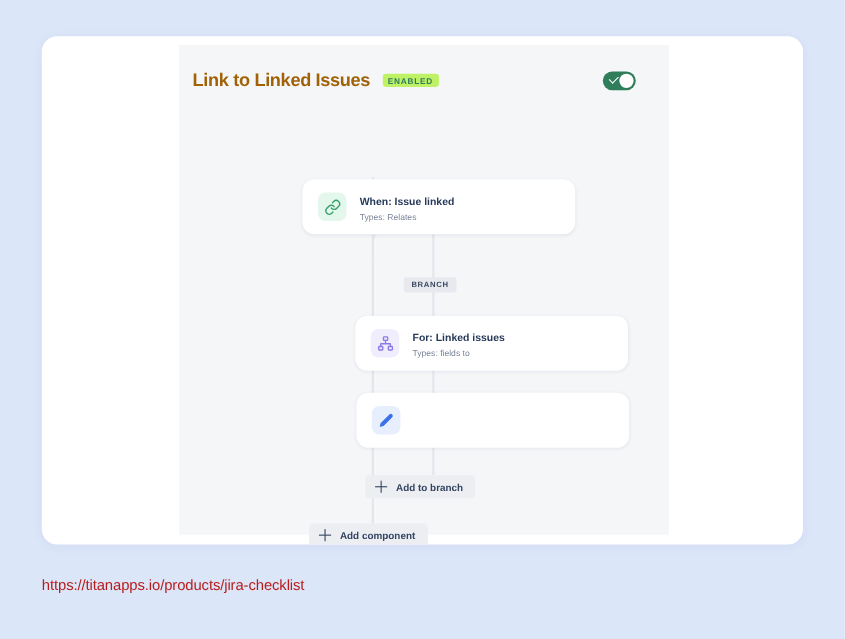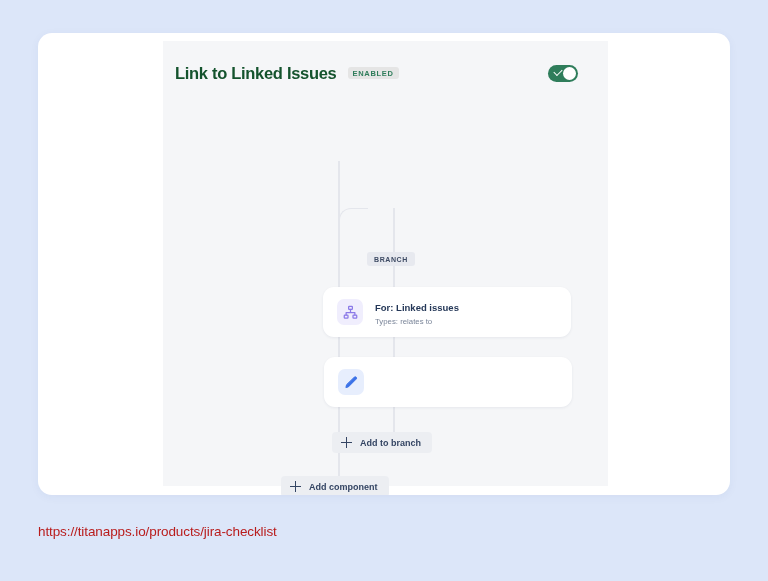--- a/index.html
+++ b/index.html
@@ -45,27 +45,27 @@
     height: 64px;
     background: #f5f6f8;
     display: flex;
     align-items: center;
     padding: 0 0 0 12px;
     box-sizing: border-box;
   }
   .panel-title {
     font-size: 16.5px;
     font-weight: bold;
-    color: #14532d;
+    color: #a16207;
     letter-spacing: -0.3px;
     white-space: nowrap;
   }
   .badge-enabled {
     margin-left: 11px;
-    background: #e5e5e5;
+    background: #bef264;
     color: #2f7d5b;
     font-size: 7.5px;
     font-weight: bold;
     letter-spacing: 0.7px;
     padding: 3px 5px 2px 5px;
     border-radius: 3px;
     line-height: 1;
   }
   .toggle {
     position: absolute;
@@ -241,33 +241,45 @@
     <div class="canvas">
 
       <div class="connector v-line" style="left:175px; top:56px; height:322px;"></div>
 
       <div class="corner" style="left:176px; top:103px;"></div>
 
       <div class="connector v-line" style="left:230px; top:103px; height:224px;"></div>
 
       <div class="branch-pill" style="left:204px; top:147px;">BRANCH</div>
 
+      <div class="node" style="left:112px; top:58px; width:248px; height:50px;">
+        <span class="node-icon ic-green">
+          <svg width="15" height="15" viewBox="0 0 24 24" fill="none" stroke="#36a06b" stroke-width="2" stroke-linecap="round" stroke-linejoin="round">
+            <path d="M10 13a5 5 0 0 0 7.54.54l3-3a5 5 0 0 0-7.07-7.07l-1.72 1.71"></path>
+            <path d="M14 11a5 5 0 0 0-7.54-.54l-3 3a5 5 0 0 0 7.07 7.07l1.71-1.71"></path>
+          </svg>
+        </span>
+        <span class="node-text">
+          <span class="node-title">When: Issue linked</span>
+          <span class="node-sub" style="display:block;">Types: Relates</span>
+        </span>
+      </div>
 
       <div class="node" style="left:160px; top:182px; width:248px; height:50px;">
         <span class="node-icon ic-purple">
           <svg width="15" height="15" viewBox="0 0 24 24" fill="none" stroke="#8b7ae8" stroke-width="2" stroke-linecap="round" stroke-linejoin="round">
             <rect x="9" y="2" width="6" height="5" rx="1"></rect>
             <rect x="2" y="16" width="6" height="5" rx="1"></rect>
             <rect x="16" y="16" width="6" height="5" rx="1"></rect>
             <path d="M12 7v5M5 16v-4h14v4"></path>
           </svg>
         </span>
         <span class="node-text">
           <span class="node-title">For: Linked issues</span>
-          <span class="node-sub" style="display:block;">Types: relates to</span>
+          <span class="node-sub" style="display:block;">Types: fields to</span>
         </span>
       </div>
 
       <div class="node" style="left:161px; top:252px; width:248px; height:50px;">
         <span class="node-icon ic-blue">
           <svg width="15" height="15" viewBox="0 0 24 24" fill="#3b72e8" stroke="#3b72e8" stroke-width="1.6" stroke-linecap="round" stroke-linejoin="round">
             <path d="M16.5 3.5a2.12 2.12 0 0 1 3 3L7 19l-4 1 1-4Z"></path>
           </svg>
         </span>
       </div>

